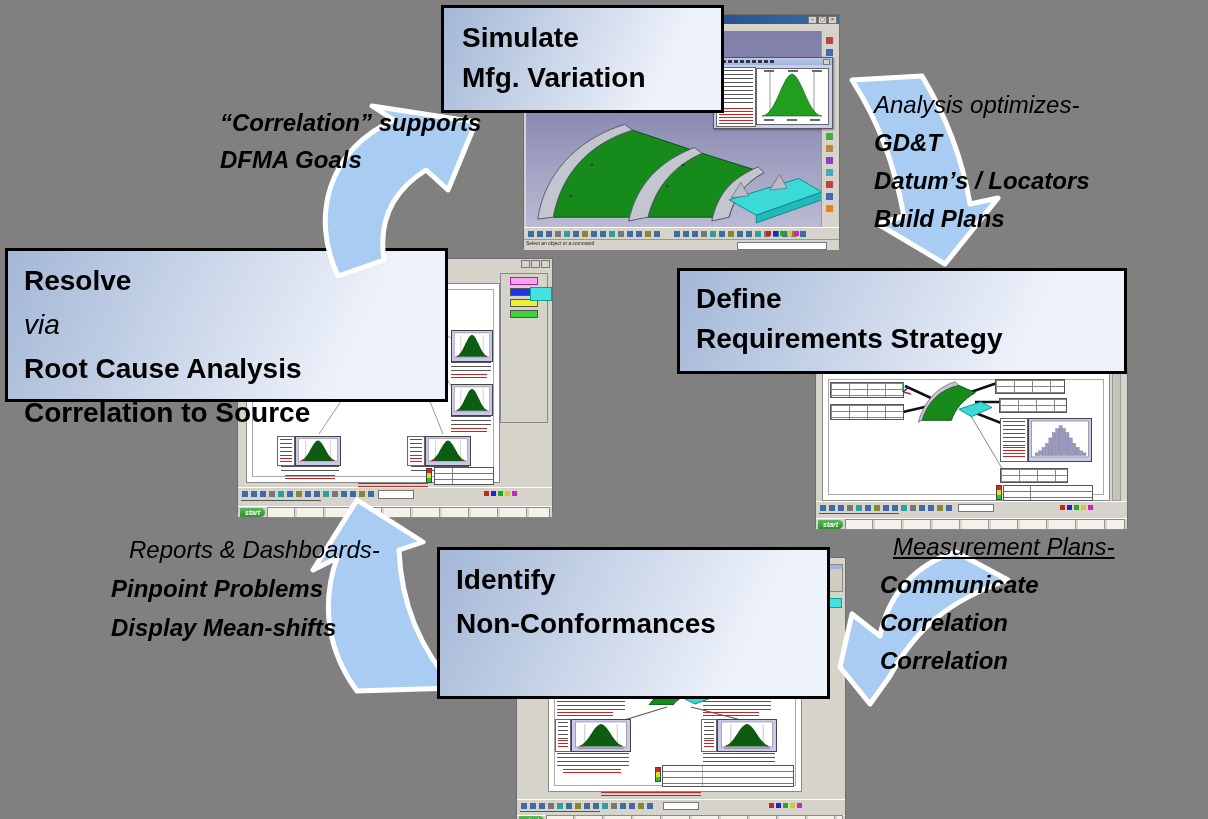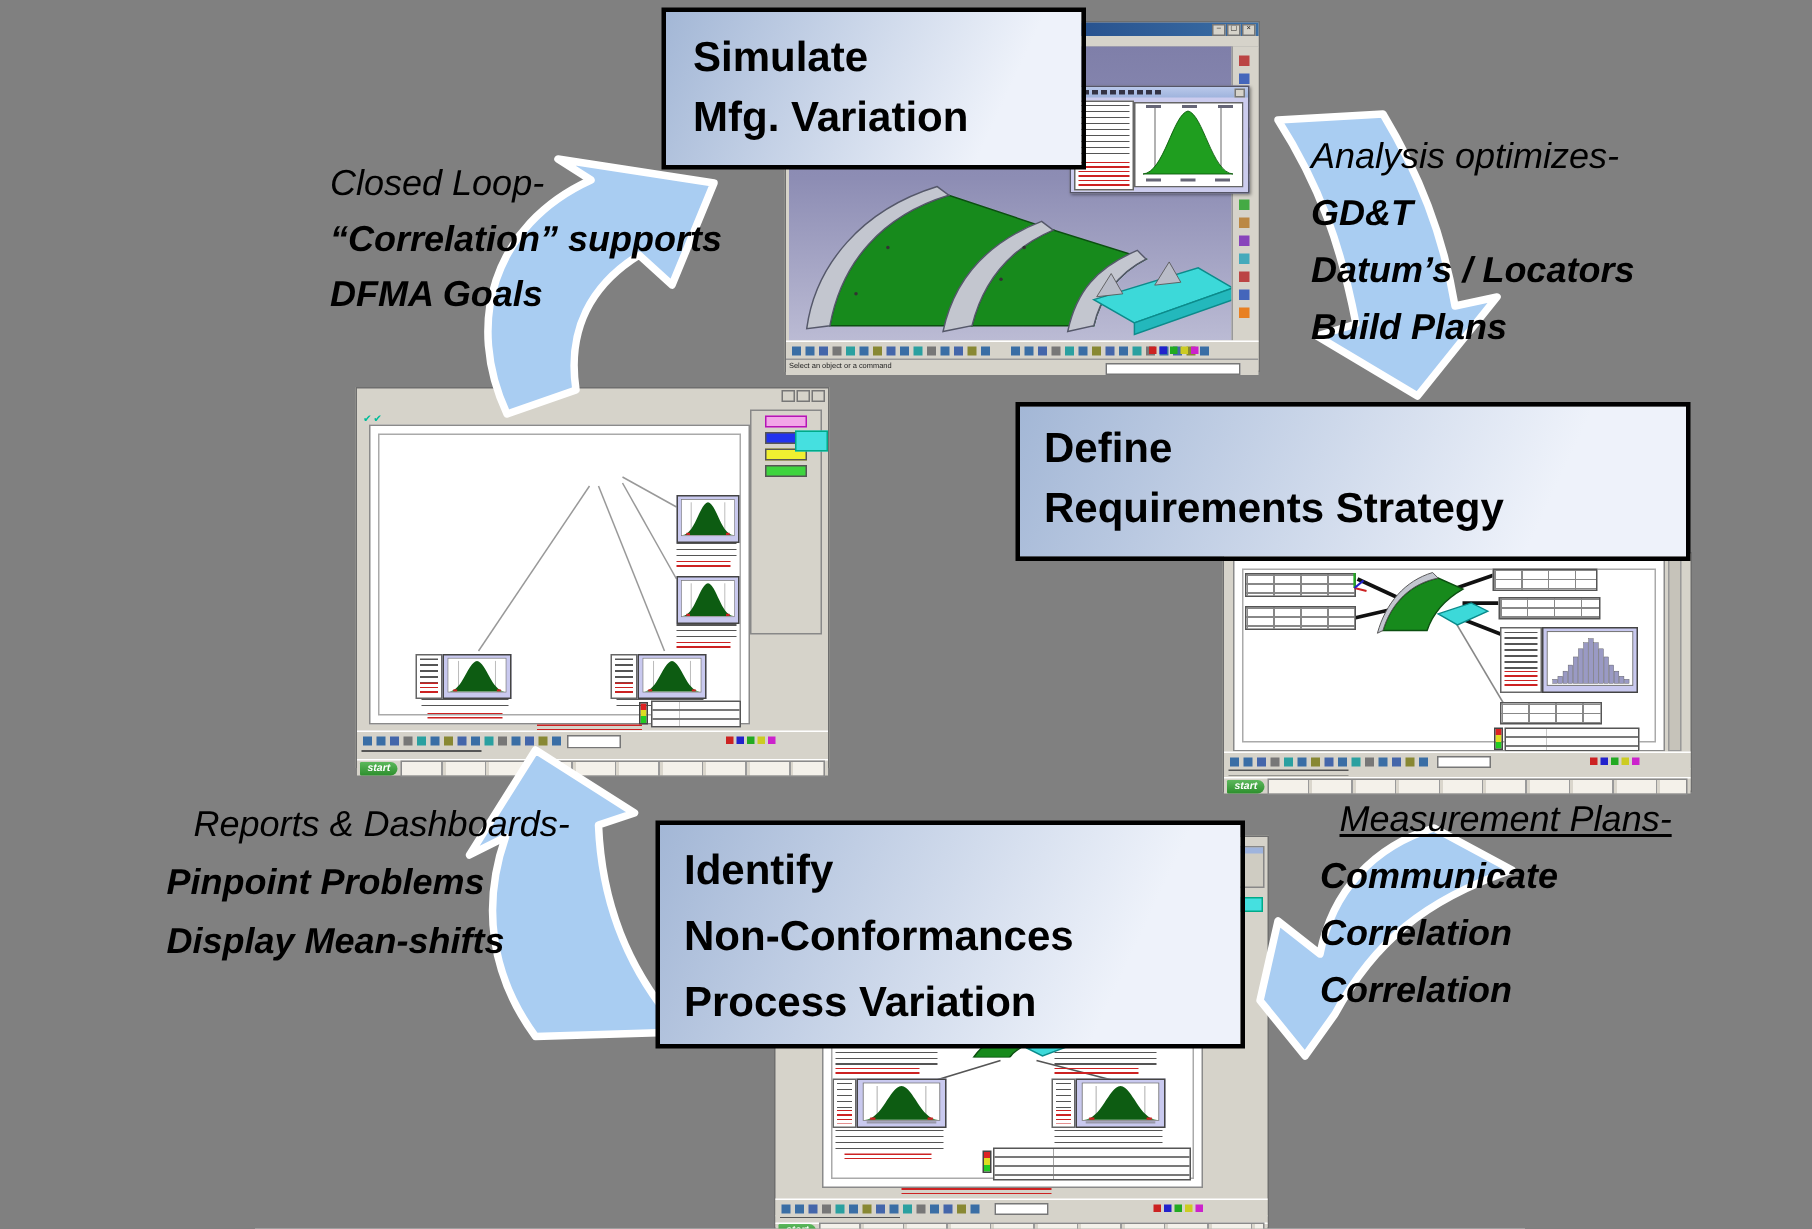--- a/index.html
+++ b/index.html
@@ -422,28 +422,34 @@
   </svg>
 
   <div class="pbox" style="left:441px;top:5px;width:283px;height:108px;padding:10px 0 0 18px;line-height:40px;">
     <span>Simulate</span>
     <span>Mfg. Variation</span>
   </div>
   <div class="pbox" style="left:677px;top:268px;width:450px;height:106px;padding:8px 0 0 16px;line-height:40px;">
     <span>Define</span>
     <span>Requirements Strategy</span>
   </div>
+  <div class="pbox" style="left:5px;top:248px;width:443px;height:154px;padding:8px 0 0 16px;line-height:44px;">
+    <span>
+        <span>Resolve</span> 
+        <span class="it">via</span>
+      </span>
+    <span>Root Cause Analysis</span>
+    <span>Correlation to Source</span>
+  </div>
   <div class="pbox" style="left:437px;top:547px;width:393px;height:152px;padding:8px 0 0 16px;line-height:44px;">
     <span>Identify</span>
     <span>Non-Conformances</span>
-    <span>Process Variation</span>
   </div>
 
   <div class="anno" style="left:220px;top:104px;line-height:37px;">
-    <span class="it">Closed Loop-</span>
     <span class="b">“Correlation” supports</span>
     <span class="b">DFMA Goals</span>
   </div>
   <div class="anno" style="left:874px;top:86px;line-height:38px;">
     <span class="it">Analysis optimizes-</span>
     <span class="bi">GD&amp;T</span>
     <span class="bi">Datum’s / Locators</span>
     <span class="bi">Build Plans</span>
   </div>
   <div class="anno" style="left:880px;top:528px;line-height:38px;">

